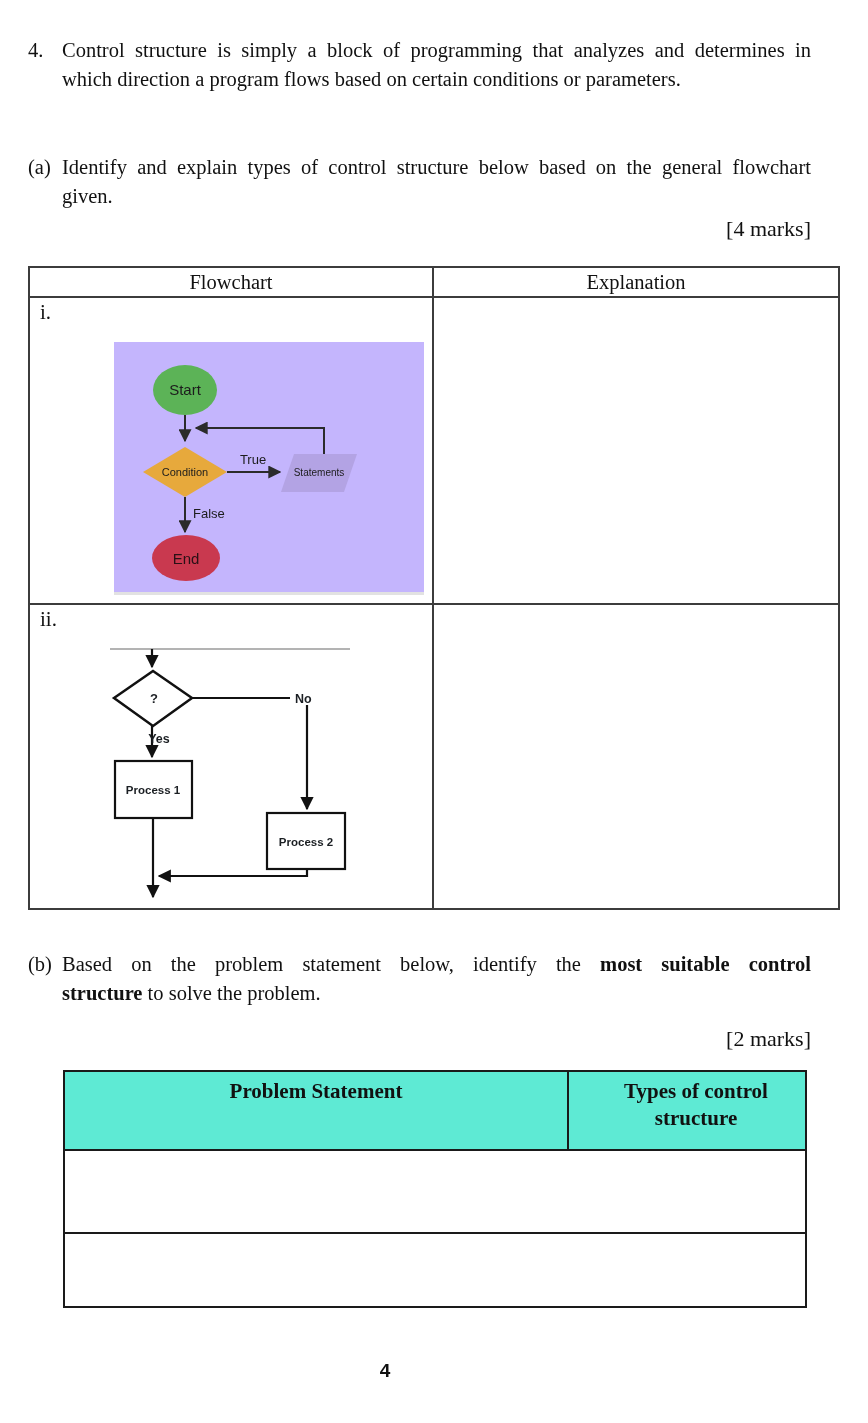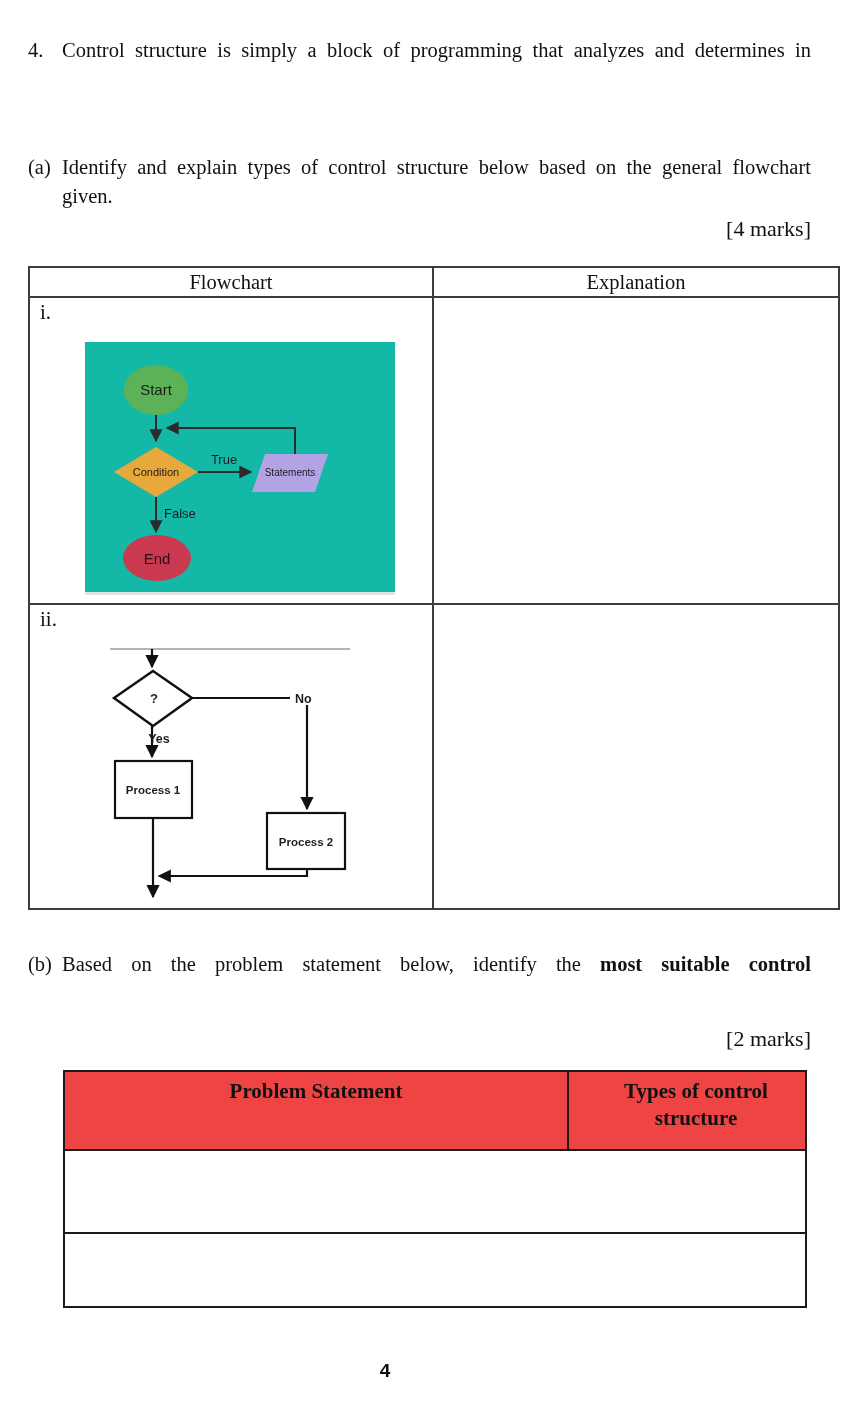--- a/index.html
+++ b/index.html
@@ -18,49 +18,52 @@
   .t1{position:absolute;left:28px;top:266px;width:812px;height:644px;
       border:2px solid #3c3c3c;box-sizing:border-box;display:flex;flex-direction:column;}
   .t1row{display:flex;flex-direction:row;}
   .t1 .hdr{height:28px;border-bottom:2px solid #3c3c3c;}
   .t1 .rowi{height:305px;border-bottom:2px solid #3c3c3c;}
   .t1 .rowii{flex:1;}
   .c-left{width:404px;border-right:2px solid #3c3c3c;box-sizing:border-box;position:relative;}
   .c-right{flex:1;position:relative;}
   .hcell{display:flex;align-items:center;justify-content:center;font-size:20.5px;}
   .rlabel{position:absolute;left:10px;top:2px;font-size:21px;}
-  .fc1wrap{position:absolute;left:55px;top:44px;width:310px;height:250px;
-           background:#14b8a6;border-bottom:3px solid #e2e2e2;}
+  .fc1wrap{position:absolute;left:84px;top:44px;width:310px;height:250px;
+           background:#c4b5fd;border-bottom:3px solid #e2e2e2;}
   .fc2wrap{position:absolute;left:77px;top:36px;width:250px;height:265px;}
   .fcsans{font-family:"Liberation Sans", sans-serif;}
   
   .t2{position:absolute;left:63px;top:1070px;width:744px;height:238px;
       border:2.5px solid #1a1a1a;box-sizing:border-box;display:flex;flex-direction:column;
       font-size:19.5px;}
   .t2row{display:flex;flex-direction:row;}
-  .t2 .hdr2{height:77px;background:#ef4444;border-bottom:2px solid #1a1a1a;}
+  .t2 .hdr2{height:77px;background:#5eead4;border-bottom:2px solid #1a1a1a;}
   .t2 .r1{height:81px;border-bottom:2px solid #1a1a1a;}
   .t2 .r2{flex:1;}
   .t2l{width:504px;border-right:2.5px solid #1a1a1a;box-sizing:border-box;position:relative;}
   .t2r{flex:1;position:relative;}
   .h2cell{display:flex;align-items:flex-start;justify-content:center;text-align:center;
           font-weight:bold;font-size:21px;padding-top:6px;line-height:27px;}
   .stmt{padding:5px 10px 0 9px;text-align:justify;line-height:27px;}
   .pagenum{position:absolute;left:325px;top:1360px;width:120px;text-align:center;
            font-family:"Liberation Sans", sans-serif;font-size:19px;font-weight:600;}
 </style>
 </head>
 <body>
 
 <div class="page">
 
   <div class="para" style="top:36px">
     <div class="pline justify">
       <span class="pmark">4.</span>
       <span>Control structure is simply a block of programming that analyzes and determines in</span>
+    </div>
+    <div class="pline">
+      <span>which direction a program flows based on certain conditions or parameters.</span>
     </div>
   </div>
 
   <div class="para" style="top:153px">
     <div class="pline justify">
       <span class="pmark">(a)</span>
       <span>Identify and explain types of control structure below based on the general flowchart</span>
     </div>
     <div class="pline">
       <span>given.</span>
@@ -140,20 +143,23 @@
       </div>
       <div class="c-right"></div>
     </div>
   </div>
 
   <div class="para" style="top:950px">
     <div class="pline justify">
       <span class="pmark">(b)</span>
       <span>Based on the problem statement below,  identify the </span><b>most suitable control</b>
     </div>
+    <div class="pline">
+      <b>structure</b><span> to solve the problem.</span>
+    </div>
   </div>
 
   <div class="marks" style="top:1026px">[2 marks]</div>
 
   <div class="t2">
     <div class="t2row hdr2">
       <div class="t2l h2cell">Problem Statement</div>
       <div class="t2r h2cell" style="padding-left:18px;">Types of control structure</div>
     </div>
     <div class="t2row r1">

